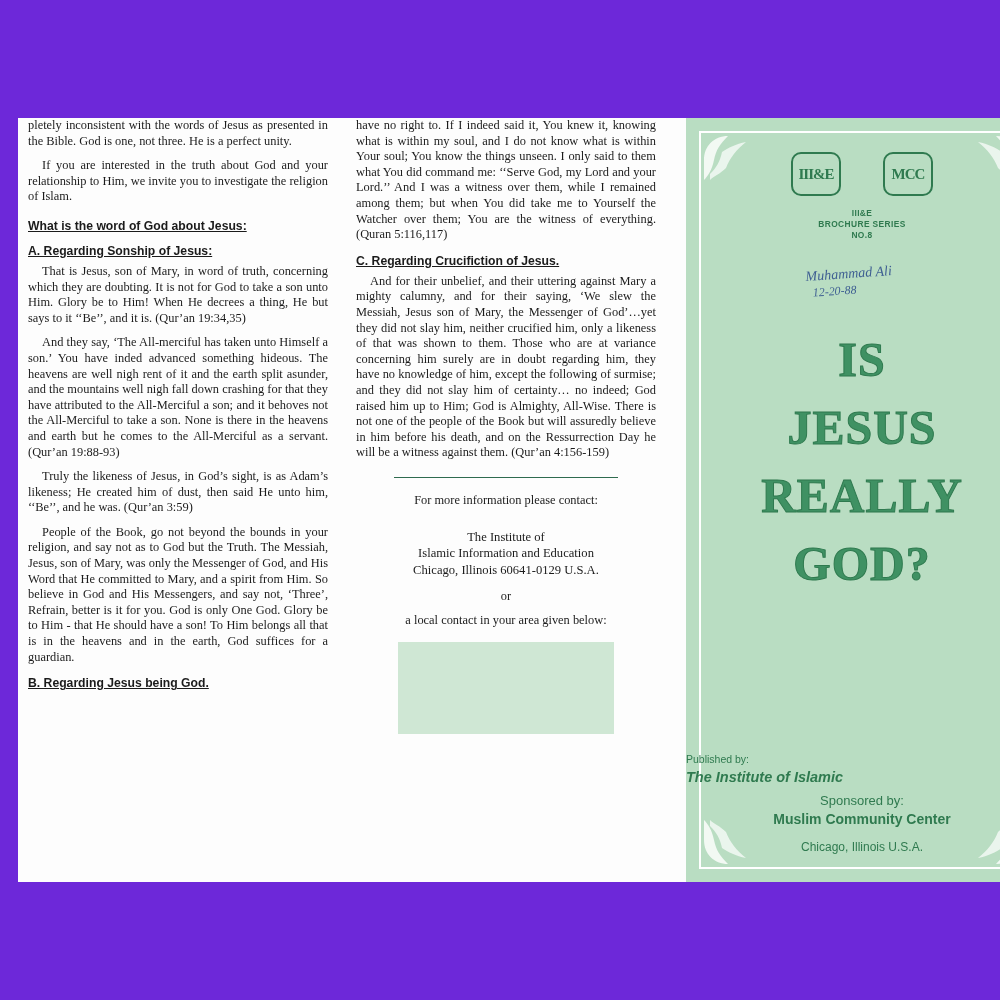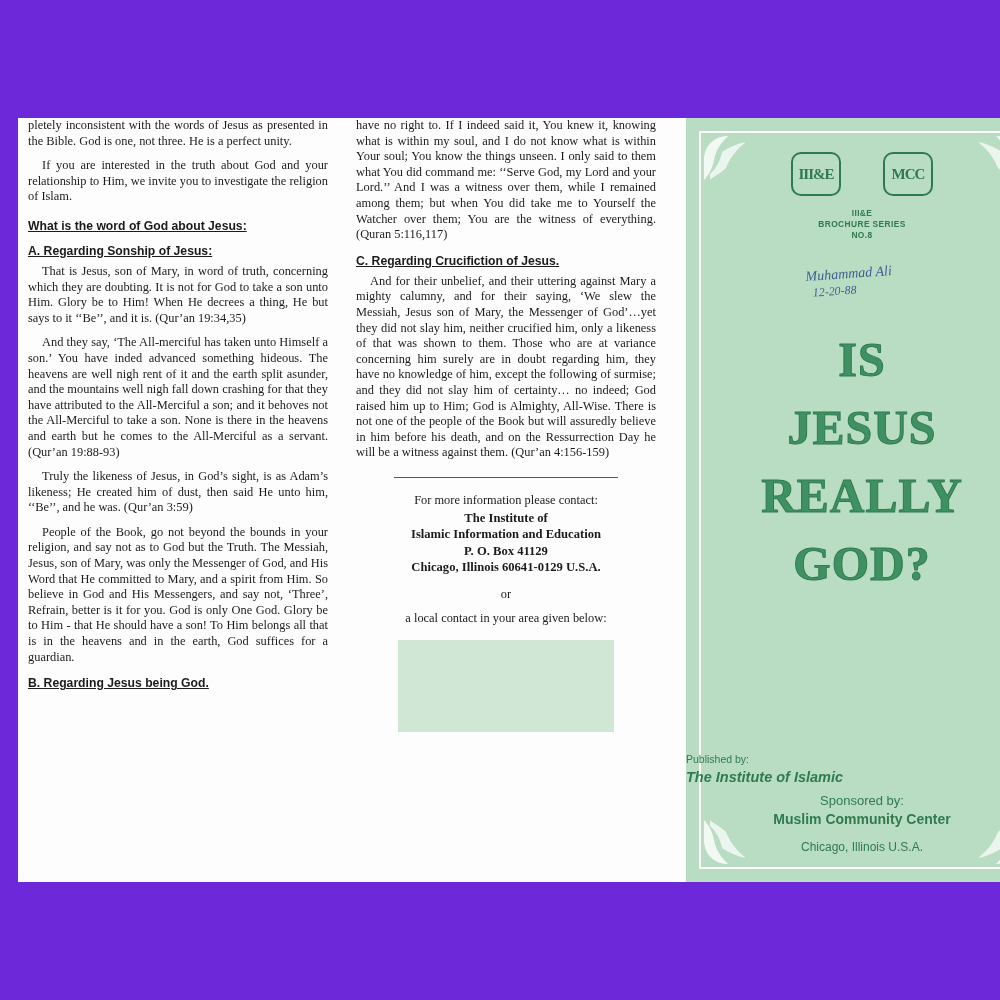--- a/index.html
+++ b/index.html
@@ -72,23 +72,23 @@
   }
 
   
   .contact {
     font-family: "Liberation Serif", serif;
     text-align: center;
     color: #1b1b1b;
     font-size: 12.4px;
     line-height: 16px;
   }
-  .contact .lead { margin-bottom: 2px; }
+  .contact .lead { margin-bottom: 21px; }
   .contact .org {
-    font-weight: bold;
+    font-weight: normal;
     font-size: 12.6px;
     line-height: 16.5px;
   }
   .contact .or { margin: 10px 0 8px 0; }
   .contact .local { margin-bottom: 0; }
   .contact-box {
     margin: 14px auto 0 auto;
     width: 216px;
     height: 92px;
     background: #cfe7d4;
@@ -235,21 +235,20 @@
         <p>And for their unbelief, and their uttering against Mary a mighty calumny, and for their saying, ‘We slew the Messiah, Jesus son of Mary, the Messenger of God’…yet they did not slay him, neither crucified him, only a likeness of that was shown to them. Those who are at variance concerning him surely are in doubt regarding him, they have no knowledge of him, except the following of surmise; and they did not slay him of certainty… no indeed; God raised him up to Him; God is Almighty, All-Wise. There is not one of the people of the Book but will assuredly believe in him before his death, and on the Ressurrection Day he will be a witness against them. (Qur’an 4:156-159)</p>
       </div>
 
       <hr class="rule">
 
       <div class="contact">
         <div class="lead">For more information please contact:</div>
         <div class="org">
           <div>The Institute of</div>
           <div>Islamic Information and Education</div>
-          <div>P. O. Box 41129</div>
           <div>Chicago, Illinois 60641-0129 U.S.A.</div>
         </div>
         <div class="or">or</div>
         <div class="local">a local contact in your area given below:</div>
         <div class="contact-box"></div>
       </div>
     </div>
 
     <div class="panel panel-right">
       <div class="cover">

